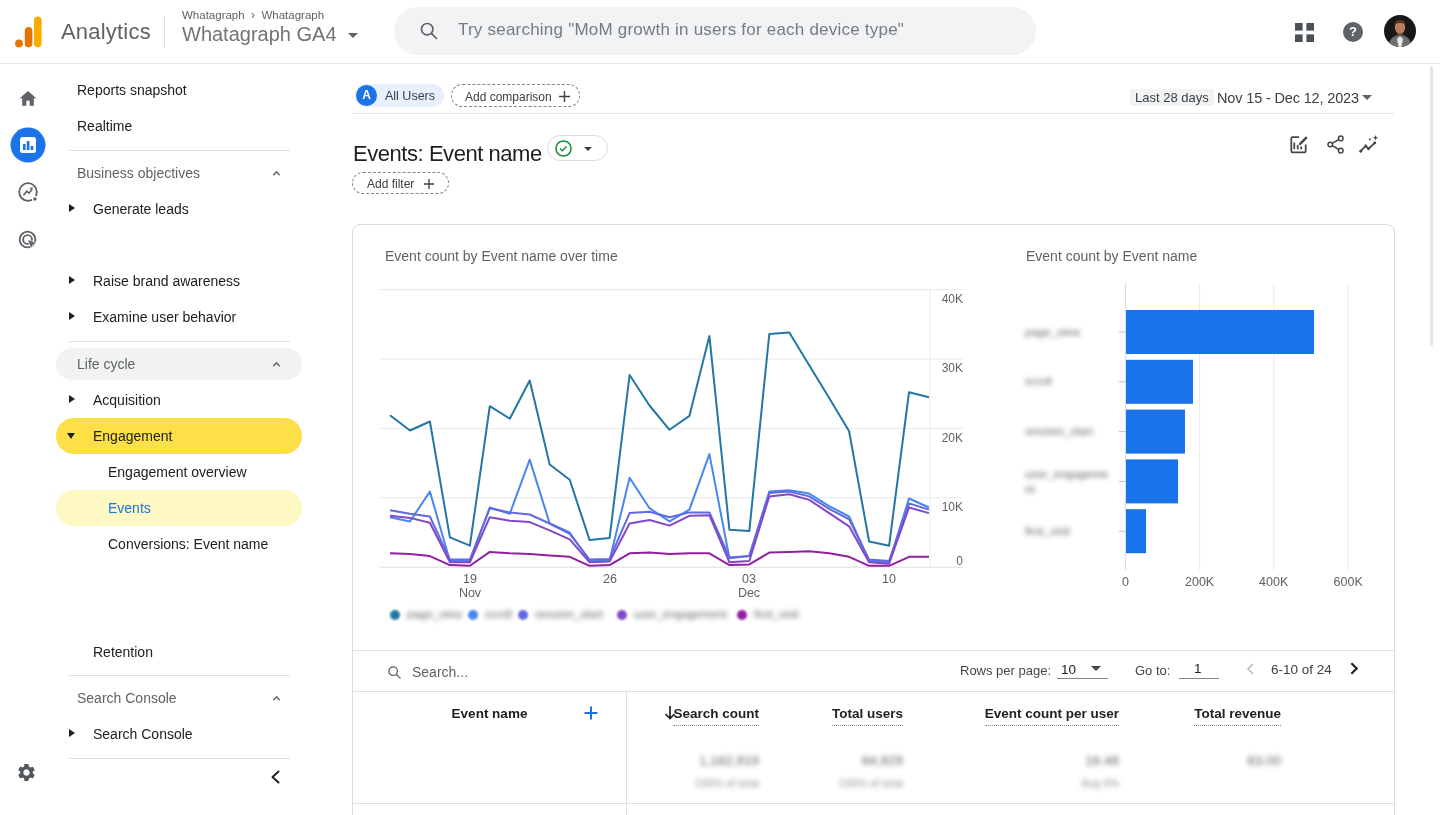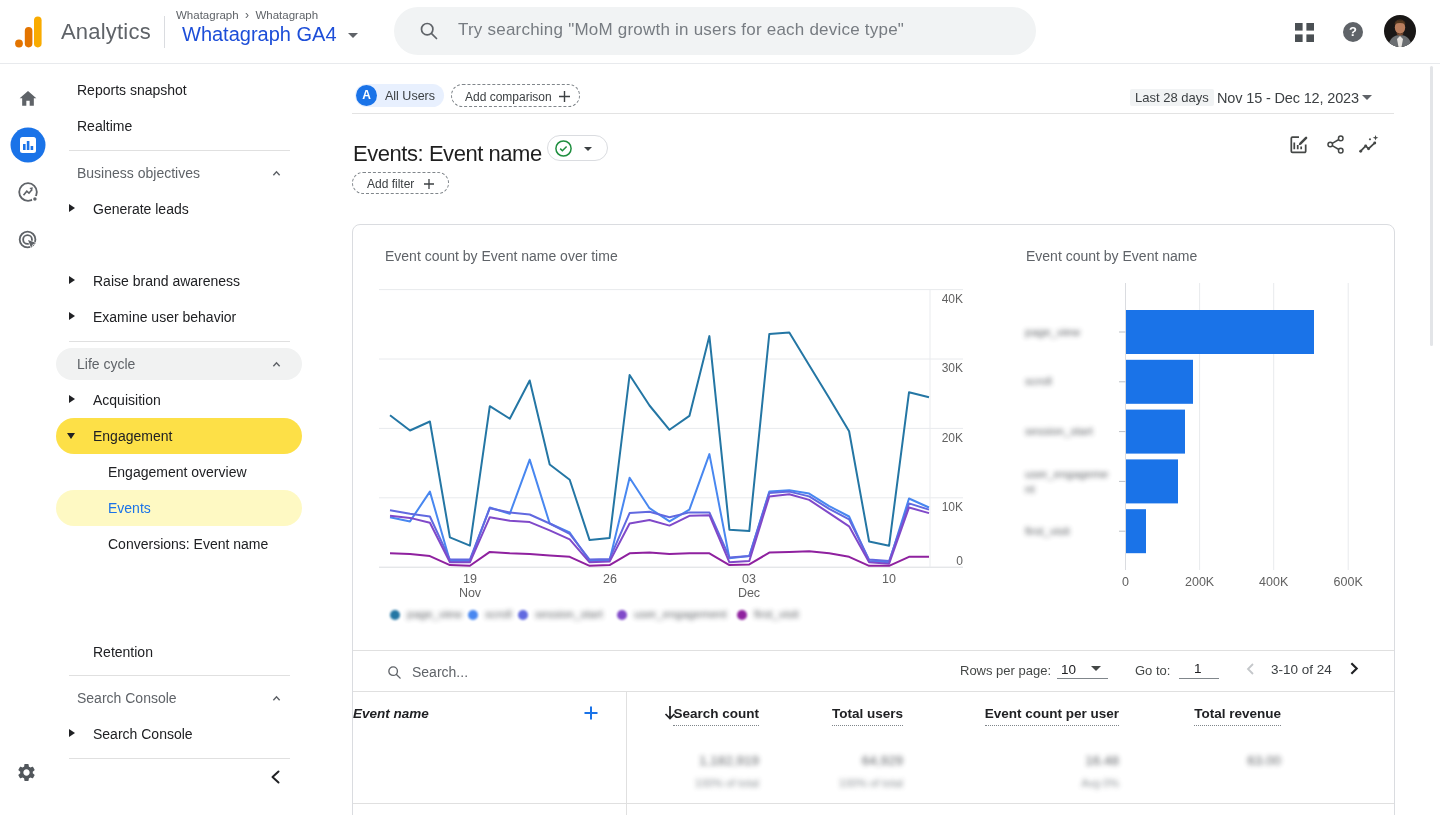--- a/index.html
+++ b/index.html
@@ -6,22 +6,22 @@
 html,body { width:1440px; height:815px; overflow:hidden; background:#fff;
   font-family:"Liberation Sans", sans-serif; }
 .abs { position:absolute; }
 #stage { position:relative; width:1440px; height:815px; }
 
 
 #hdr { position:absolute; left:0; top:0; width:1440px; height:64px; background:#fff;
   border-bottom:1px solid #e8eaed; z-index:5; }
 .ga-analytics { position:absolute; left:61px; top:19px; font-size:22px; color:#5f6368; letter-spacing:0.2px; }
 .hdr-vdiv { position:absolute; left:164px; top:16px; width:1px; height:32px; background:#dadce0; }
-.crumb { position:absolute; left:176px; top:8px; font-size:11.5px; color:#5f6368; }
-.prop { position:absolute; left:182px; top:23px; font-size:20px; color:#1d4ed8; }
+.crumb { position:absolute; left:182px; top:8px; font-size:11.5px; color:#5f6368; }
+.prop { position:absolute; left:182px; top:23px; font-size:20px; color:#737373; }
 .searchbar { position:absolute; left:394px; top:7px; width:642px; height:48px; background:#f1f3f4;
   border-radius:24px; }
 .searchbar .ph { position:absolute; left:64px; top:13px; font-size:17px; letter-spacing:0.22px; color:#777c82; }
 
 
 .caret-down { display:inline-block; width:0; height:0; border-left:5px solid transparent;
   border-right:5px solid transparent; border-top:5px solid #5f6368; }
 
 
 #rail { position:absolute; left:0; top:64px; width:56px; height:751px; background:#fff; }
@@ -367,29 +367,29 @@
     <div class="abs" style="left:607px;top:438px;font-size:13px;color:#444746;">Rows per page:</div>
     <div class="abs" style="left:704px;top:453px;width:51px;height:1px;background:#80868b;"></div>
     <div class="abs" style="left:708px;top:437px;font-size:13.5px;color:#202124;">10</div>
     <div class="abs caret-down" style="left:738px;top:441px;border-top-color:#444746;"></div>
     <div class="abs" style="left:782px;top:438px;font-size:13px;color:#444746;">Go to:</div>
     <div class="abs" style="left:826px;top:453px;width:40px;height:1px;background:#80868b;"></div>
     <div class="abs" style="left:841px;top:436px;font-size:13.5px;color:#202124;">1</div>
     <svg class="abs" style="left:891px;top:437px" width="14" height="14" viewBox="0 0 14 14">
       <path d="M9 2 L4 7 L9 12" fill="none" stroke="#c4c7ca" stroke-width="1.8"></path>
     </svg>
-    <div class="abs" style="left:918px;top:437px;font-size:13.5px;color:#3c4043;">3-10 of 24</div>
+    <div class="abs" style="left:918px;top:437px;font-size:13.5px;color:#3c4043;">6-10 of 24</div>
     <svg class="abs" style="left:993px;top:436px" width="15" height="15" viewBox="0 0 14 14">
       <path d="M5 2 L10 7 L5 12" fill="none" stroke="#202124" stroke-width="2"></path>
     </svg>
 
     <div class="abs" style="left:0;top:466px;width:1041px;height:1px;background:#e0e0e0;"></div>
     <div class="abs" style="left:273px;top:466px;width:1px;height:193px;background:#e0e0e0;"></div>
 
-    <div class="abs" style="left:0;top:481px;width:273px;font-size:13.5px;font-weight:bold;color:#202124;font-style:italic;">Event name</div>
+    <div class="abs" style="left:0;top:481px;width:273px;text-align:center;font-size:13.5px;font-weight:bold;color:#202124;">Event name</div>
     <svg class="abs" style="left:230px;top:480px" width="16" height="16" viewBox="0 0 16 16">
         <path d="M8 1.5 V14.5 M1.5 8 H14.5" stroke="#1a73e8" stroke-width="2"></path>
       </svg>
 
     <svg class="abs" style="left:310px;top:480px" width="14" height="16" viewBox="0 0 14 16">
       <path d="M7 1 V13 M2.5 9 L7 13.5 L11.5 9" fill="none" stroke="#202124" stroke-width="1.7"></path>
     </svg>
     <div class="abs dotted" style="left:246px;top:481px;width:160px;text-align:right;font-size:13.5px;font-weight:bold;color:#202124;"><span>Search count</span></div>
     <div class="abs dotted" style="left:390px;top:481px;width:160px;text-align:right;font-size:13.5px;font-weight:bold;color:#202124;"><span>Total users</span></div>
     <div class="abs dotted" style="left:606px;top:481px;width:160px;text-align:right;font-size:13.5px;font-weight:bold;color:#202124;"><span>Event count per user</span></div>

